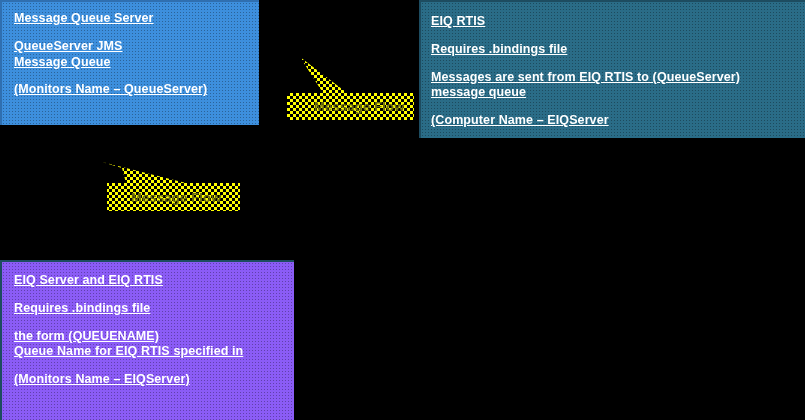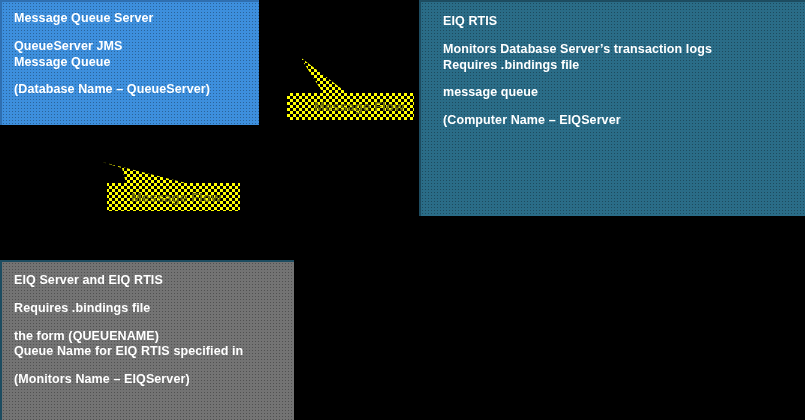--- a/index.html
+++ b/index.html
@@ -22,20 +22,21 @@
   
   .box {
     position: absolute;
     box-sizing: border-box;
     color: #ffffff;
     font-weight: bold;
     font-size: 12.5px;
     line-height: 1.27;
     letter-spacing: 0.1px;
     overflow: hidden;
+    text-decoration: underline;
   }
   .box .lines {
     position: relative;
     z-index: 2;
   }
   .box .ln {
     white-space: pre;
   }
   .box .spacer {
     height: 0.95em;
@@ -64,34 +65,34 @@
     border-top: 2px solid #2f6fb0;
     border-left: 2px solid #2f6fb0;
     padding: 9px 0 0 12px;
   }
 
   
   #box-eiq-rtis {
     left: 419px;
     top: 0px;
     width: 386px;
-    height: 216px;
+    height: 138px;
     background: #2a6c87;
     border-top: 2px solid #1d4c60;
     border-left: 2px solid #1d4c60;
-    padding: 12px 0 0 22px;
+    padding: 12px 0 0 10px;
   }
 
   
   #box-eiq-server {
     left: 0px;
     top: 260px;
     width: 294px;
     height: 160px;
-    background: #737373;
+    background: #8b5cf6;
     border-top: 2px solid #1d4c60;
     border-left: 2px solid #1d4c60;
     padding: 11px 0 0 12px;
   }
 
   
   .pennant {
     position: absolute;
     text-decoration: underline;
   }
@@ -125,31 +126,31 @@
 
 <div id="canvas">
 
   <div class="box" id="box-queue-server">
     <div class="lines">
       <div class="ln">Message Queue Server</div>
       <div class="spacer"></div>
       <div class="ln">QueueServer JMS</div>
       <div class="ln">Message Queue</div>
       <div class="spacer"></div>
-      <div class="ln">(Database Name – QueueServer)</div>
+      <div class="ln">(Monitors Name – QueueServer)</div>
     </div>
   </div>
 
   <div class="box" id="box-eiq-rtis">
     <div class="lines">
       <div class="ln">EIQ RTIS</div>
       <div class="spacer"></div>
-      <div class="ln">Monitors Database Server’s transaction logs</div>
       <div class="ln">Requires .bindings file</div>
       <div class="spacer"></div>
+      <div class="ln">Messages are sent from EIQ RTIS to (QueueServer)</div>
       <div class="ln">message queue</div>
       <div class="spacer"></div>
       <div class="ln">(Computer Name – EIQServer</div>
     </div>
   </div>
 
   <div class="box" id="box-eiq-server">
     <div class="lines">
       <div class="ln">EIQ Server and EIQ RTIS</div>
       <div class="spacer"></div>

